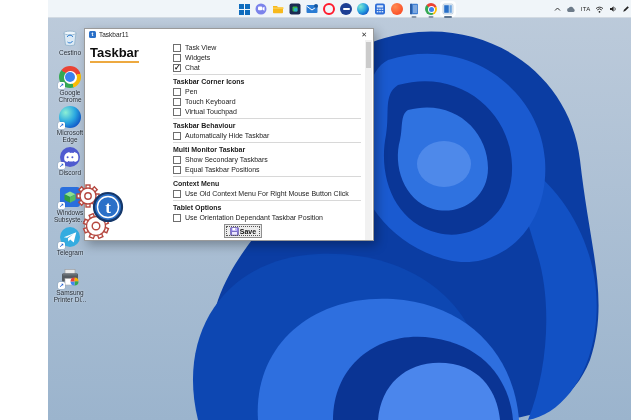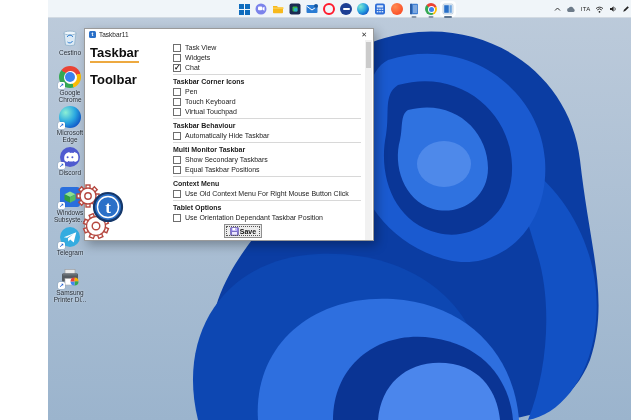--- a/index.html
+++ b/index.html
@@ -316,23 +316,20 @@
     <div class="titlebar">
       <span class="title-ic">t</span>
       <span class="title-txt">Taskbar11</span>
       <span class="close-x">✕</span>
     </div>
 
     <div class="dlg-body">
       <div class="dlg-nav">
         <div class="nav-item checked">
           <span>Taskbar</span>
-        </div>
-        <div class="nav-item">
-          <span>Toolbar</span>
         </div>
       </div>
 
       <div class="dlg-content">
 
         <div class="crow">
           <span class="cb"></span>
           <span class="lbl">Task View</span>
         </div>
         <div class="crow">

